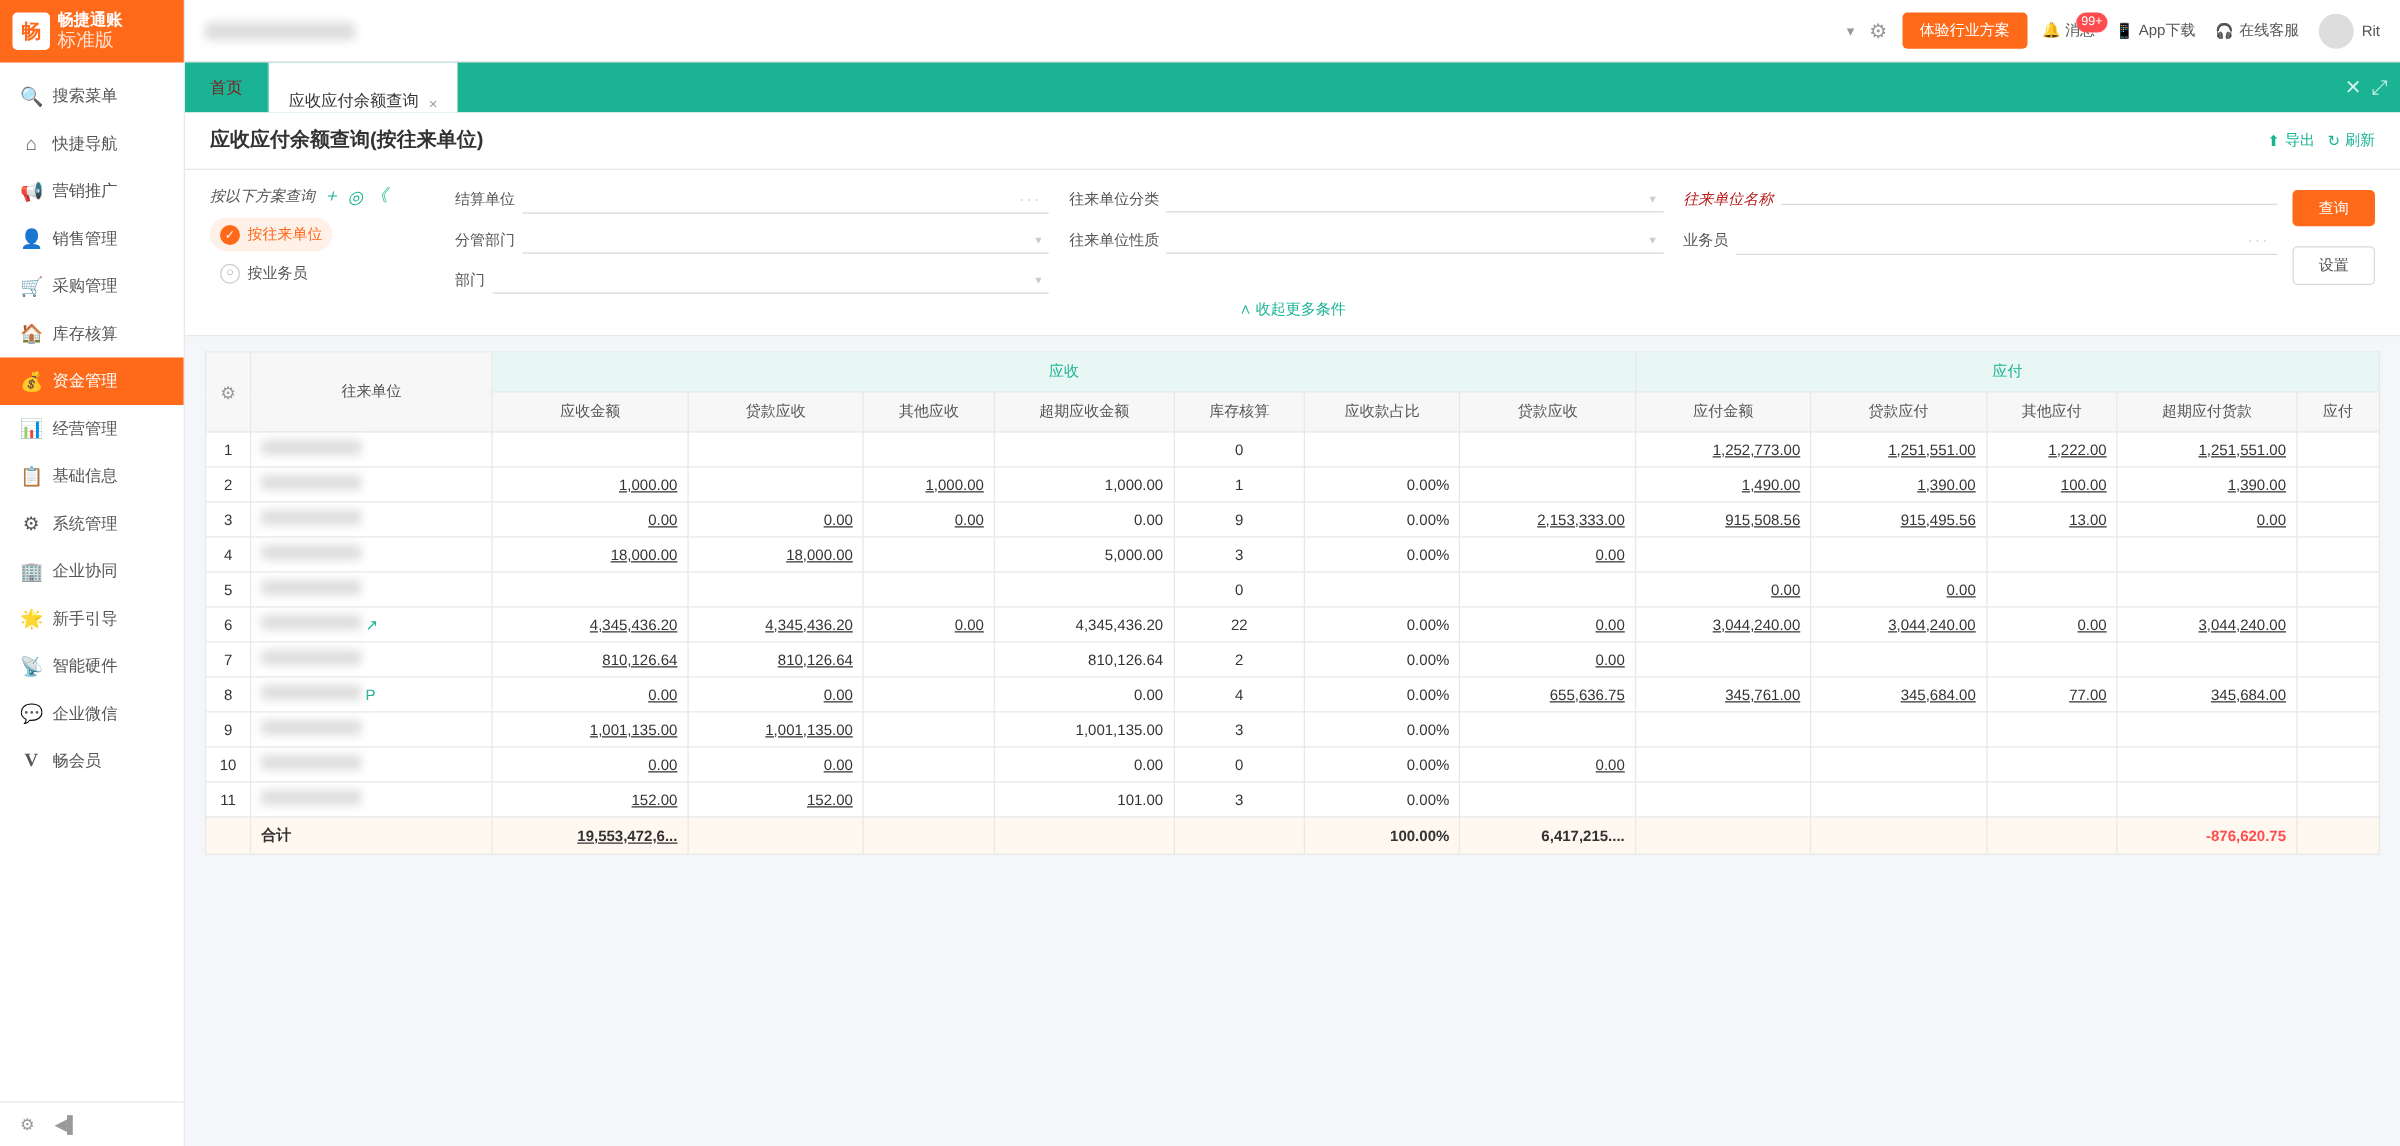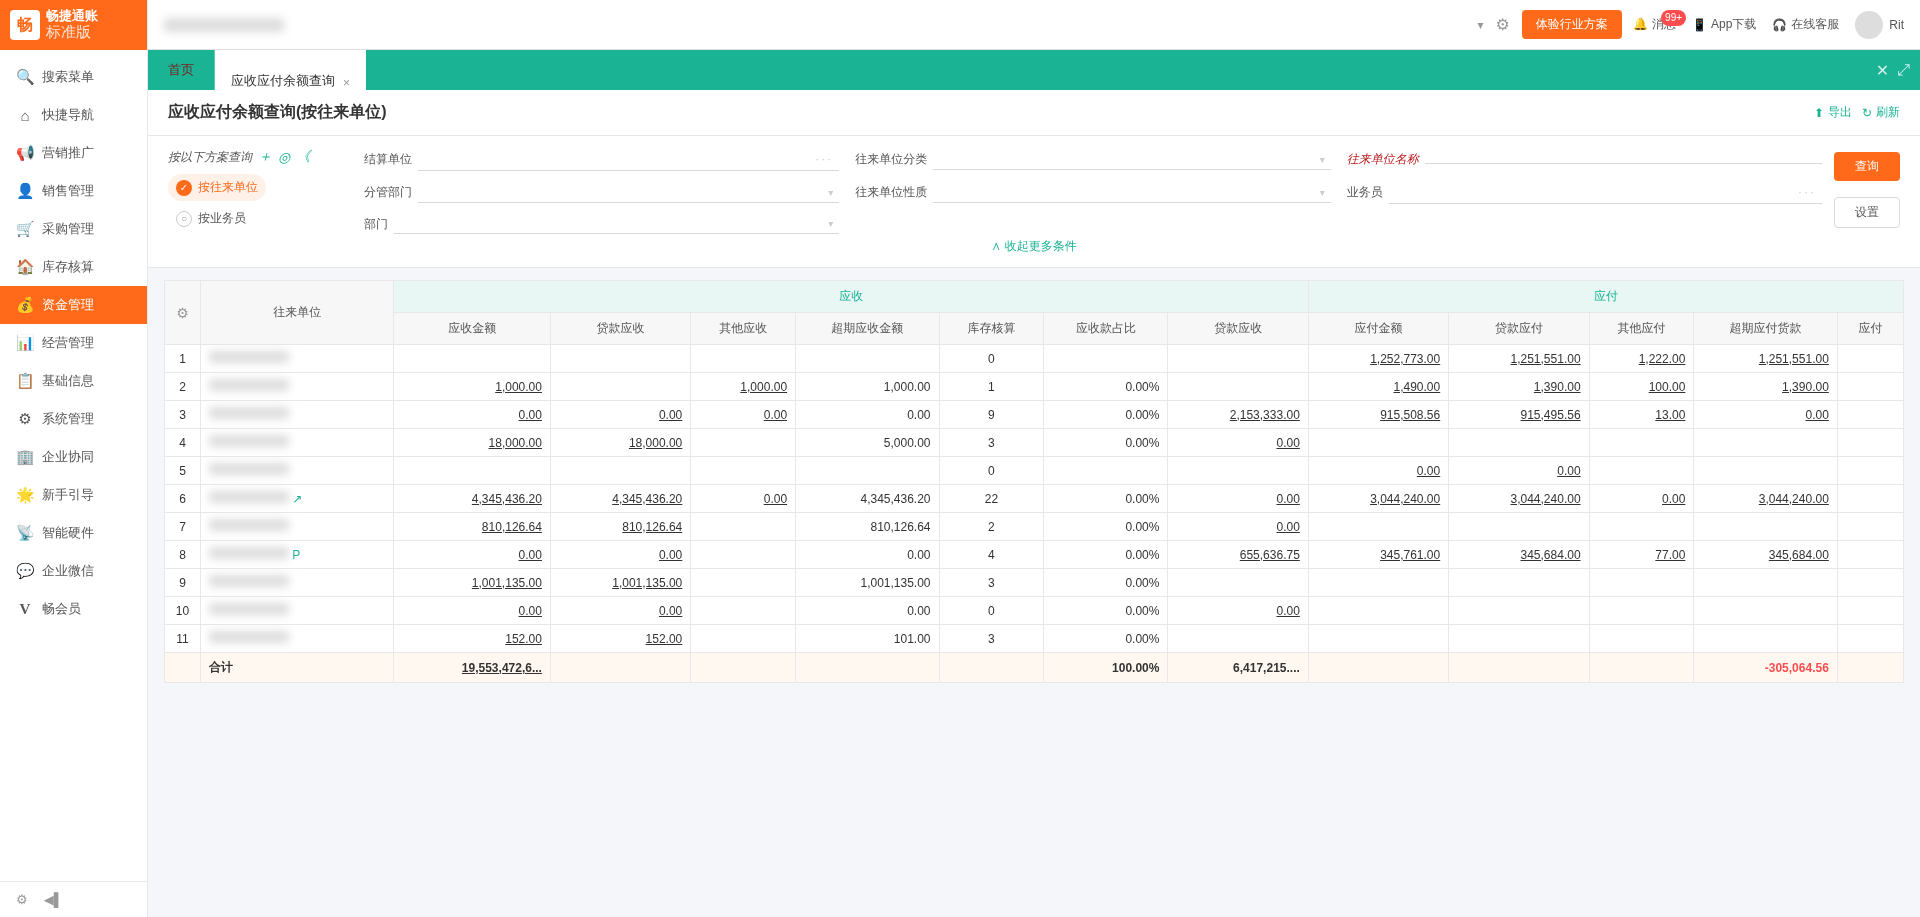--- a/index.html
+++ b/index.html
@@ -570,21 +570,21 @@
             <td class="underline">19,553,472,6...</td>
             <td></td>
             <td></td>
             <td></td>
             <td></td>
             <td>100.00%</td>
             <td>6,417,215....</td>
             <td></td>
             <td></td>
             <td></td>
-            <td style="color:#ff4d4f;">-305,064.56</td>
+            <td style="color:#ff4d4f;">-876,620.75</td>
             <td></td>
           </tr>
         </tfoot>
       </table>
     </div>
 
   </div>
 </div>
 
 </body></html>

